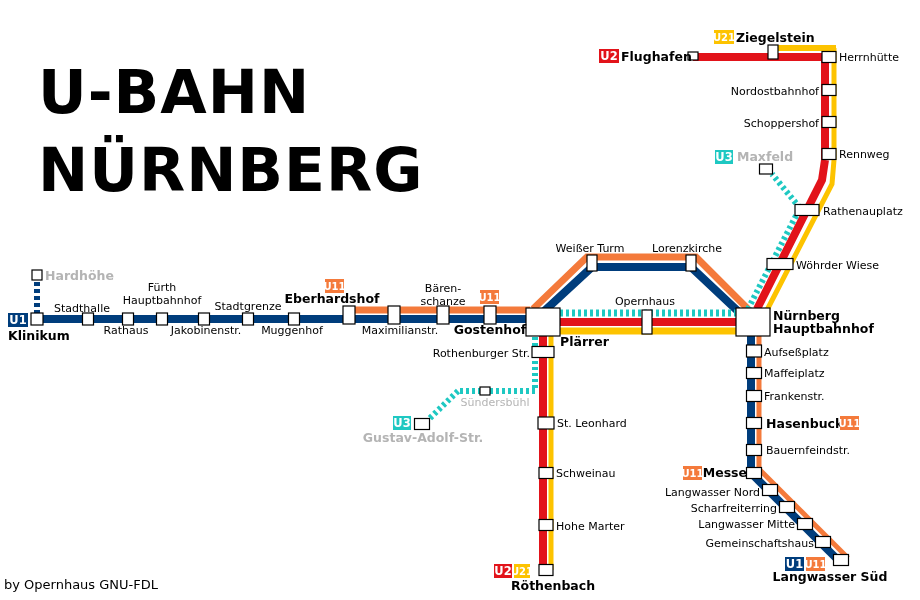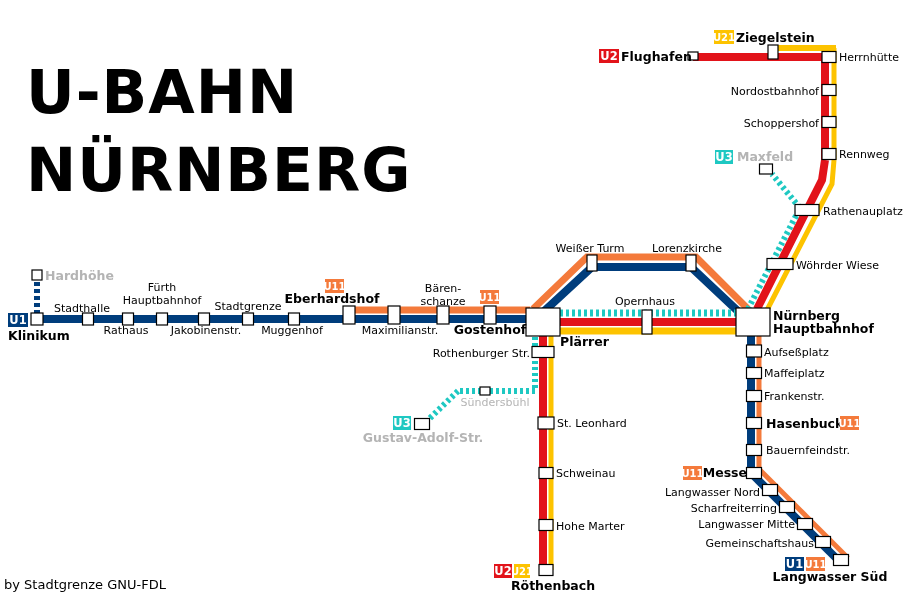--- a/index.html
+++ b/index.html
@@ -1,18 +1,18 @@
 <!DOCTYPE html>
 <html><head>
 <meta charset="utf-8">
 <style>
   html, body { margin: 0; padding: 0; background: #ffffff; }
   body { width: 920px; height: 600px; overflow: hidden; position: relative; font-family: "DejaVu Sans", sans-serif; }
   #map { position: absolute; left: 0; top: 0; }
-  .title { position: absolute; left: 26px; font-family: "DejaVu Sans", sans-serif; font-weight: bold; font-size: 60px; letter-spacing: 1px; color: #000; line-height: 1; }
+  .title { position: absolute; left: 38px; font-family: "DejaVu Sans", sans-serif; font-weight: bold; font-size: 60px; letter-spacing: 1px; color: #000; line-height: 1; }
   .credit { position: absolute; left: 4px; top: 577px; font-size: 13px; color: #000; font-family: "DejaVu Sans", sans-serif; }
   svg text { font-family: "DejaVu Sans", sans-serif; }
 </style>
 </head>
 <body>
 
 <div class="title" style="top:62px;">U-BAHN</div>
 <div class="title" style="top:140px;">NÜRNBERG</div>
 
 <svg id="map" width="920" height="600" viewBox="0 0 920 600" xmlns="http://www.w3.org/2000/svg">
@@ -233,13 +233,13 @@
         <rect x="599" y="49" width="20" height="14" fill="#e2131a"></rect>
         <text x="609" y="60" text-anchor="middle" font-size="11.5" font-weight="bold" fill="#ffffff">U2</text>
       </g>
       <g>
         <rect x="714" y="30" width="20" height="14" fill="#fdc300"></rect>
         <text x="724" y="41" text-anchor="middle" font-size="10" font-weight="bold" fill="#ffffff">U21</text>
       </g>
     </g>
 </svg>
 
-<div class="credit">by Stadtgrenze GNU-FDL</div>
+<div class="credit">by Opernhaus GNU-FDL</div>
 
 </body></html>

